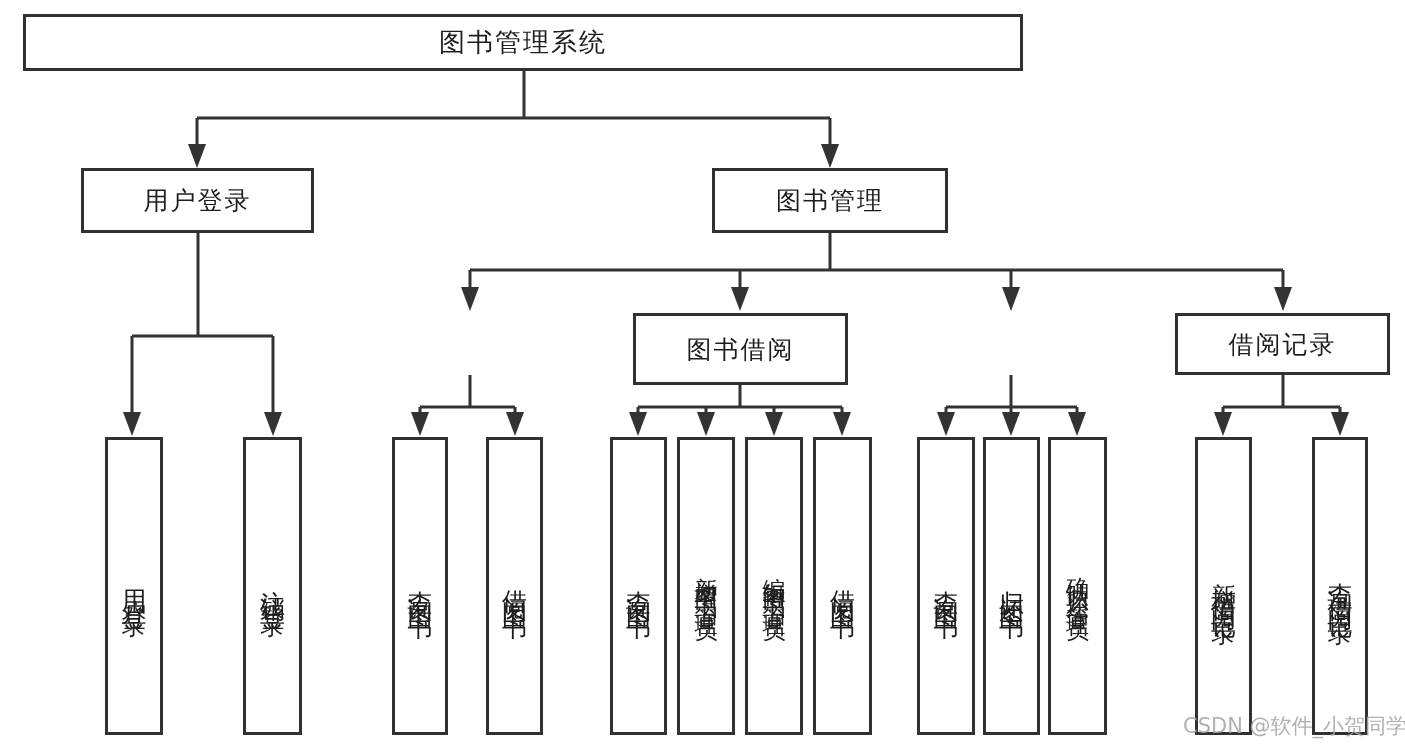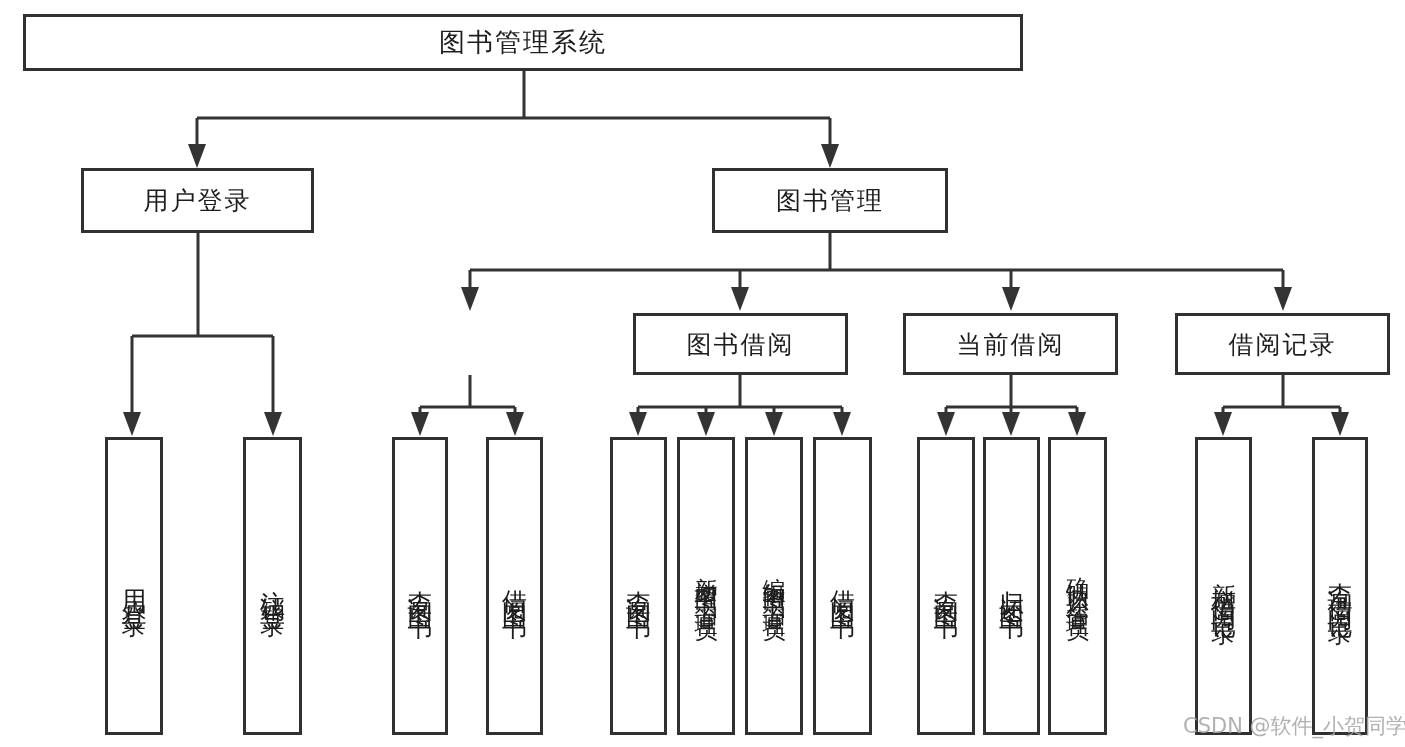--- a/index.html
+++ b/index.html
@@ -150,25 +150,22 @@
     <span class="root-label">图书管理系统</span>
   </div>
 
   <div class="box" style="left:81px; top:168px; width:233px; height:65px;">
     <span class="h-label">用户登录</span>
   </div>
   <div class="box" style="left:712px; top:168px; width:236px; height:65px;">
     <span class="h-label">图书管理</span>
   </div>
 
-  <div class="box" style="left:633px; top:313px; width:215px; height:62px;">
+  <div class="box" style="left:633px; top:313px; width:215px; height:72px;">
     <span class="h-label">图书借阅</span>
-  </div>
-  <div class="box" style="left:903px; top:313px; width:215px; height:62px;">
-    <span class="h-label">当前借阅</span>
   </div>
   <div class="box" style="left:1175px; top:313px; width:215px; height:62px;">
     <span class="h-label">借阅记录</span>
   </div>
 
   <div class="box" style="left:105px; top:437px; width:58px; height:298px;">
     <span class="v-label">用户登录</span>
   </div>
   <div class="box" style="left:243px; top:437px; width:59px; height:298px;">
     <span class="v-label">注销登录</span>

